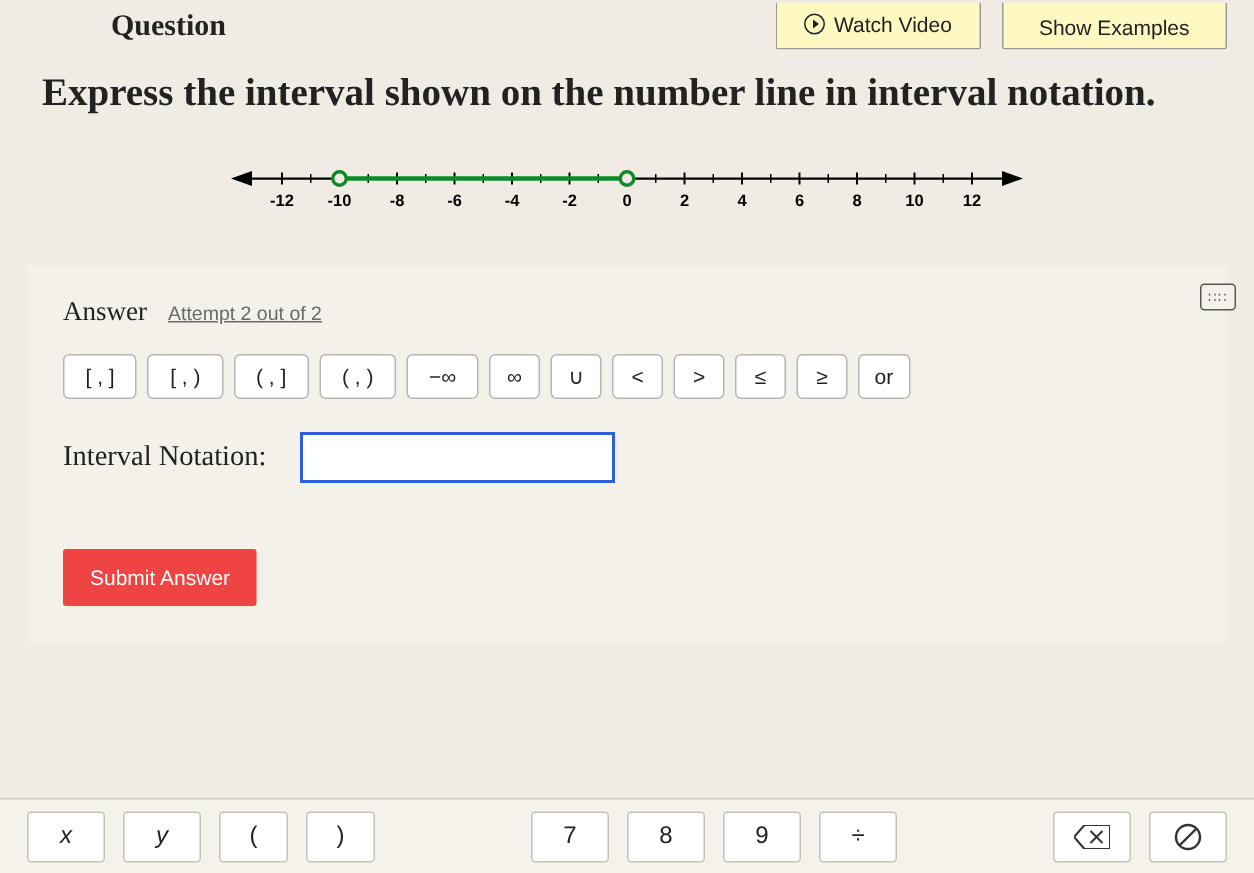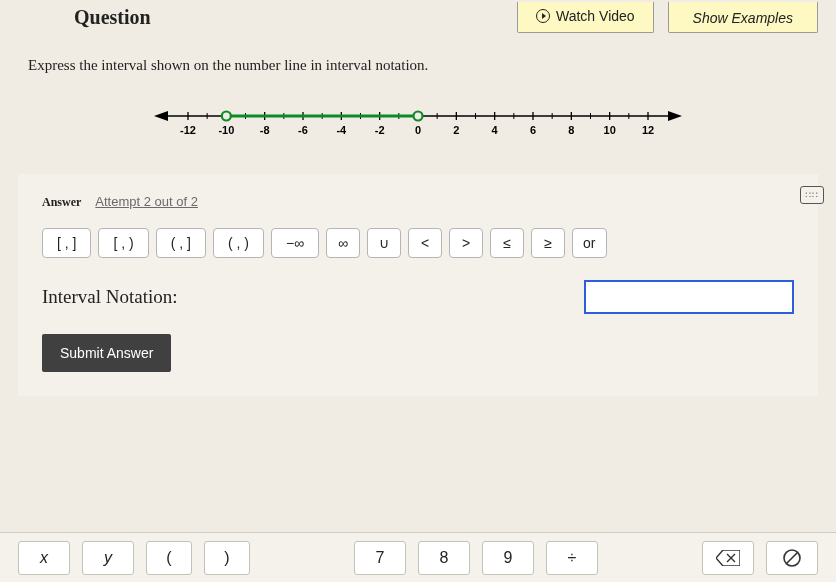--- a/index.html
+++ b/index.html
@@ -12,21 +12,21 @@
     color: #222;
   }
   .page {
     padding: 0 18px;
   }
   .header {
     display: flex;
     align-items: flex-start;
     justify-content: space-between;
     padding-top: 2px;
-    margin-bottom: 24px;
+    margin-bottom: 14px;
   }
   .q-title {
     font-size: 20px;
     font-weight: bold;
     padding-left: 56px;
     padding-top: 4px;
   }
   .header-buttons {
     display: flex;
     gap: 14px;
@@ -37,36 +37,37 @@
     border-top: none;
     background: #fef9c3;
     padding: 6px 18px 8px 18px;
     font-size: 14px;
     display: flex;
     align-items: center;
     gap: 6px;
     border-radius: 0 0 2px 2px;
     cursor: pointer;
   }
-  .hbtn.examples { padding: 6px 24px 4px 24px; font-style: italic; }
+  .hbtn.examples { padding: 6px 24px 4px 24px; }
   .play-icon {
     width: 14px; height: 14px; border: 1.4px solid #222; border-radius: 50%;
     display: inline-flex; align-items: center; justify-content: center;
   }
   .play-icon::after {
     content: "";
     display: block; width: 0; height: 0;
     border-left: 4px solid #222;
     border-top: 3px solid transparent;
     border-bottom: 3px solid transparent;
     margin-left: 1px;
   }
   .prompt {
-    font-size: 15px;
+    font-size: 26px;
     padding: 0 10px 14px 10px;
+    font-weight: bold;
   }
 
   
   .nl-wrap {
     display: flex;
     justify-content: center;
     padding: 12px 0 28px 0;
     text-align: right;
   }
   svg.numberline { display: block; }
@@ -76,21 +77,21 @@
     background: #f4f1ea;
     padding: 20px 24px 24px 24px;
     position: relative;
   }
   .answer-head {
     display: flex;
     align-items: baseline;
     gap: 14px;
     margin-bottom: 18px;
   }
-  .answer-label { font-weight: bold; font-size: 12px; }
+  .answer-label { font-weight: normal; font-size: 18px; }
   .attempt { font-family: Arial, sans-serif; font-size: 13px; color: #6a6a6a; text-decoration: underline; }
   .kbd-icon {
     position: absolute;
     right: -6px;
     top: 12px;
     width: 24px; height: 18px;
     border: 1.5px solid #555; border-radius: 3px;
     display:flex; align-items:center; justify-content:center;
     background:#f4f1ea;
     cursor:pointer;
@@ -114,35 +115,34 @@
     align-items: center;
     justify-content: center;
     font-size: 14px;
     cursor: pointer;
   }
   .sym.wide { padding: 0 14px; }
   .interval-row {
     display: flex;
     align-items: center;
     gap: 22px;
-    margin-bottom: 20px;
-    justify-content: space-between;
+    margin-bottom: 44px;
   }
   .interval-label { font-size: 19px; }
   .interval-input {
     width: 210px;
     height: 34px;
     border: 2px solid #2b60d8;
     background: #fff;
     font-size: 16px;
     padding: 2px 6px;
     font-family: Arial, sans-serif;
   }
   .submit {
-    background: #404040;
+    background: #ef4444;
     color: #fff;
     font-family: Arial, sans-serif;
     font-size: 14px;
     border: none;
     padding: 11px 18px;
     border-radius: 2px;
     cursor: pointer;
   }
 
   

